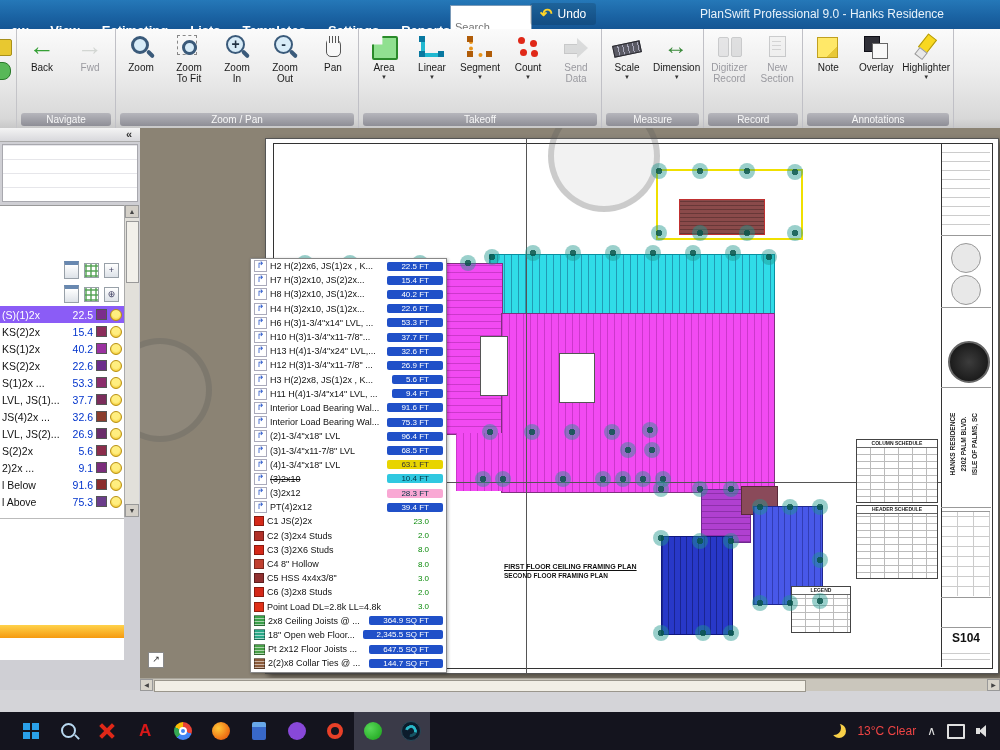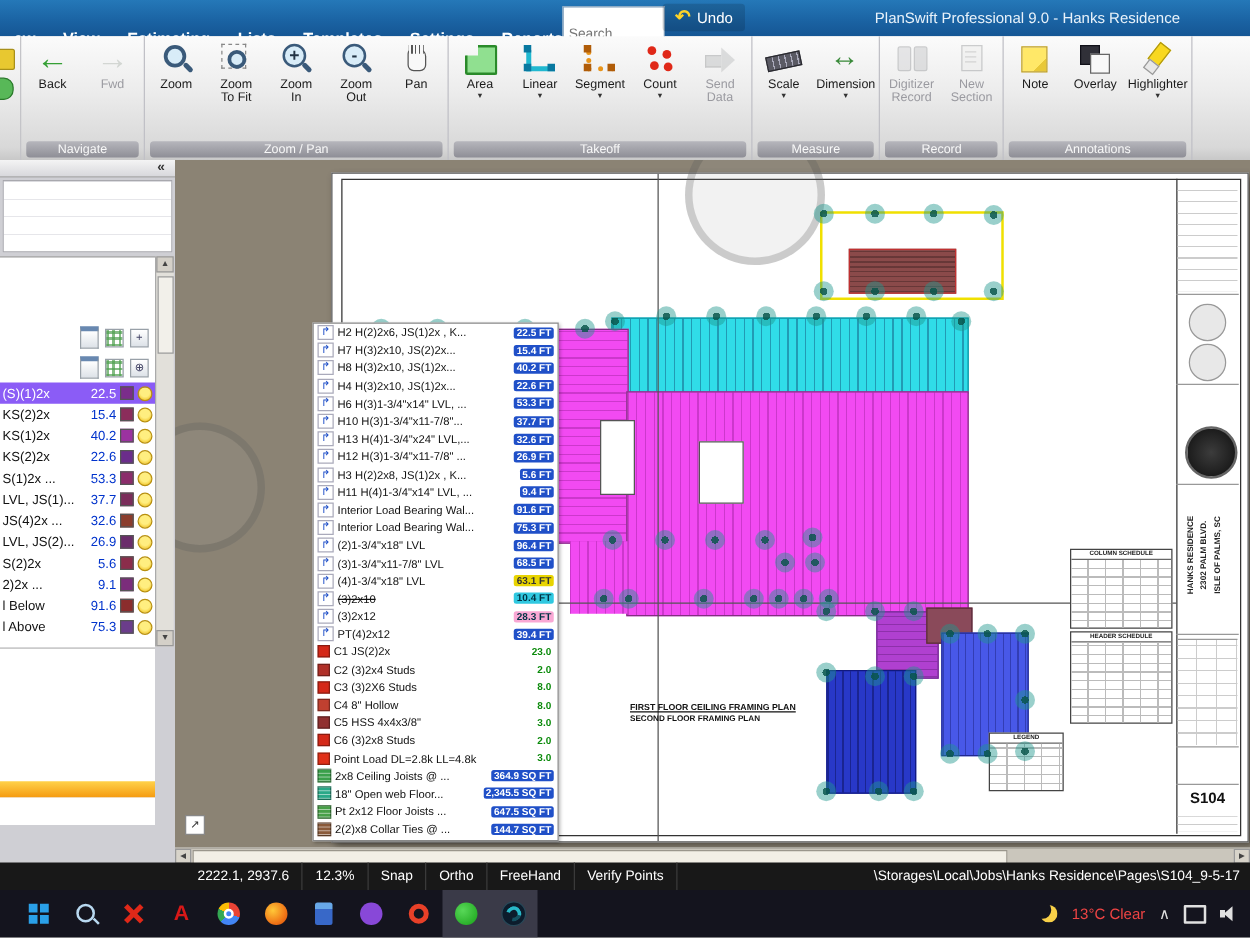--- a/index.html
+++ b/index.html
@@ -182,21 +182,21 @@
   .lg-row{height:14.2px;display:flex;align-items:center;padding:0 3px;font-size:9px;}
   .lg-ic{flex:none;margin-right:3px;}
   .lg-ic.linear{width:11px;height:10px;border:1px solid #aab;background:#fff;font-size:9px;line-height:9px;
     color:#2050c8;text-align:center;}
   .lg-ic.linear::before{content:"↱";}
   .lg-ic.count{width:8px;height:8px;border:1px solid rgba(0,0,0,.35);}
   .lg-ic.area{width:9px;height:9px;border:1px solid rgba(0,0,0,.35);
     background-image:repeating-linear-gradient(0deg,rgba(255,255,255,.55) 0 1px,transparent 1px 3px);}
   .lg-label{flex:1;white-space:nowrap;overflow:hidden;color:#111;}
   .lg-label.strike{text-decoration:line-through;}
-  .lg-val{font-weight:bold;font-size:8px;padding:0 2px;border-radius:2px;margin-left:2px;white-space:nowrap;}
+  .lg-val{font-weight:normal;font-size:8px;padding:0 14px;border-radius:2px;margin-left:2px;white-space:nowrap;}
 
   .resize-box{position:absolute;left:8px;top:524px;width:14px;height:14px;background:#fff;border:1px solid #888;
     font-size:9px;line-height:13px;text-align:center;color:#333;z-index:7;}
 
   
   #hscroll{position:absolute;left:140px;top:550px;width:860px;height:12px;background:#cac6bc;border-top:1px solid #a8a49a;}
   .hs-btn{position:absolute;top:0;width:13px;height:12px;background:#d8d4ca;border:1px solid #999;
     font-size:6px;line-height:11px;text-align:center;color:#444;box-sizing:border-box;}
   .hs-left{left:0;} .hs-right{right:0;}
   .hs-thumb{position:absolute;left:14px;top:1px;width:650px;height:10px;background:#f2efe6;border:1px solid #9a968c;}
@@ -863,34 +863,20 @@
       <div class="resize-box">↗</div>
     </div>
 
     <div id="hscroll">
       <div class="hs-btn hs-left">◀</div>
       <div class="hs-thumb"></div>
       <div class="hs-btn hs-right">▶</div>
     </div>
   </div>
 
-  <div id="statusbar">
-    <div class="st-seg st-coords">2222.1, 2937.6</div>
-    <div class="st-seg">12.3%</div>
-
-      <div class="st-seg">Snap</div>
-
-      <div class="st-seg">Ortho</div>
-
-      <div class="st-seg">FreeHand</div>
-
-      <div class="st-seg">Verify Points</div>
-
-    <div class="st-path">\Storages\Local\Jobs\Hanks Residence\Pages\S104_9-5-17</div>
-  </div>
 
   <div id="taskbar">
     <div class="tb-left">
 
         <div class="tb-btn">
           <span class="tbi tb-start"></span>
         </div>
 
         <div class="tb-btn">
           <span class="tbi tb-search"></span>

